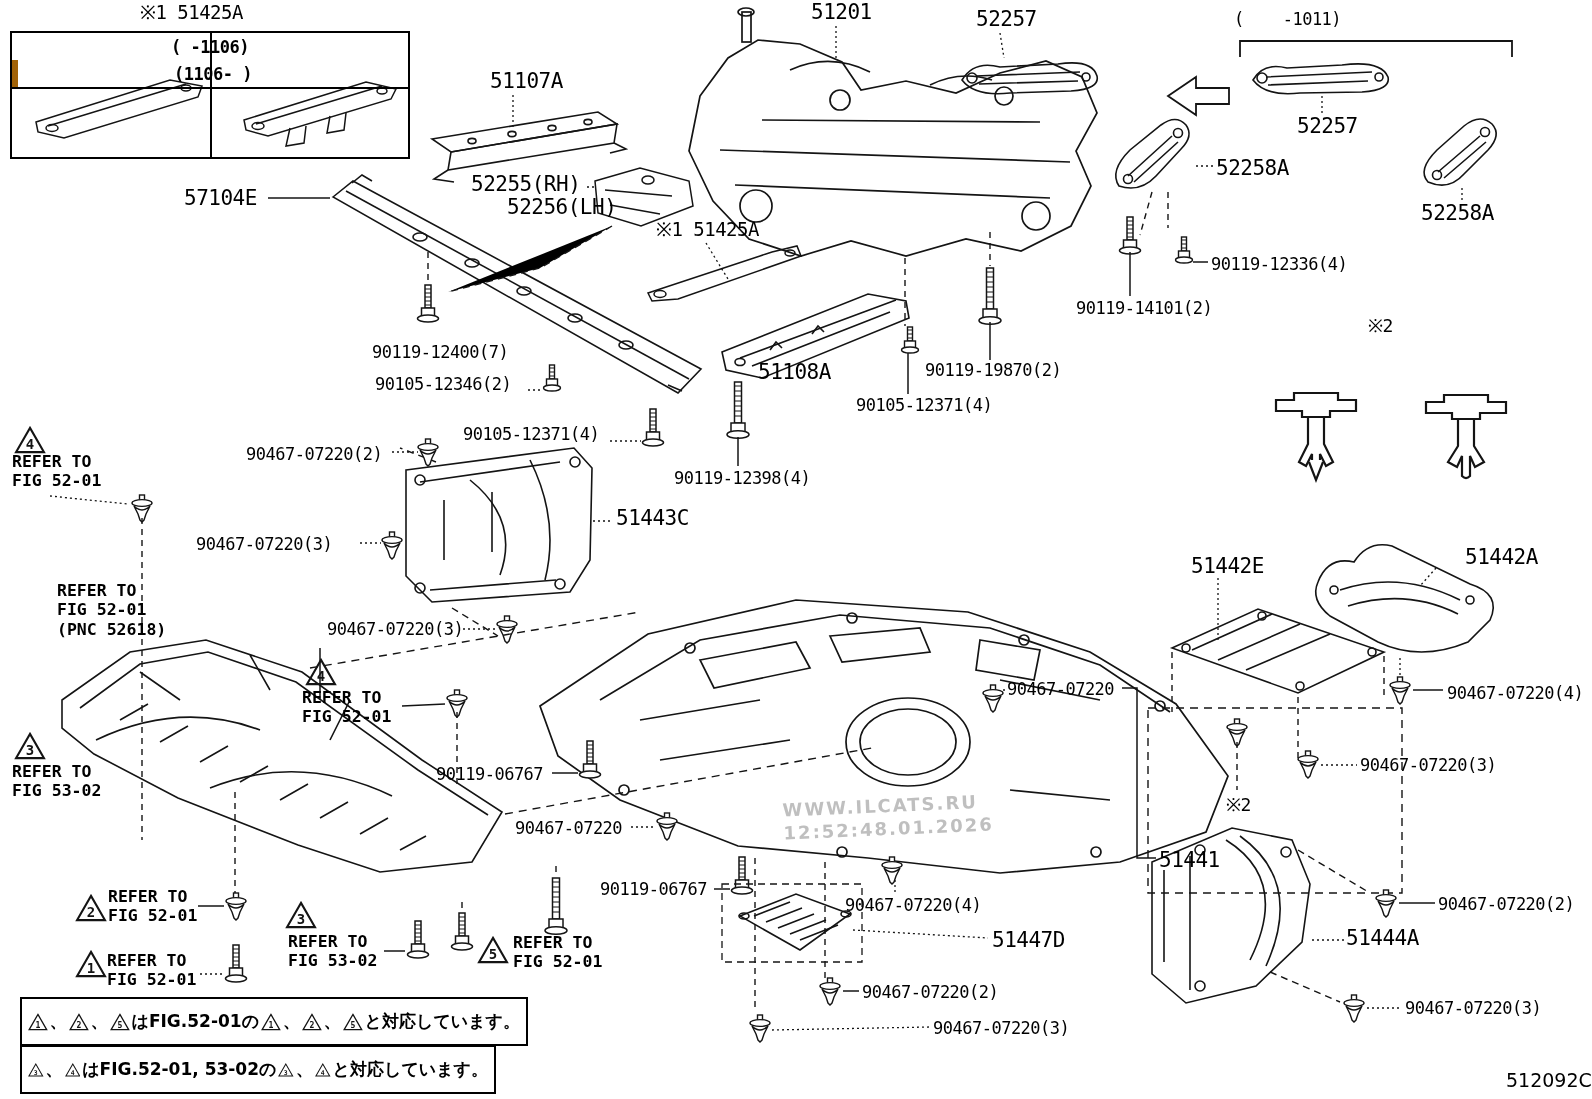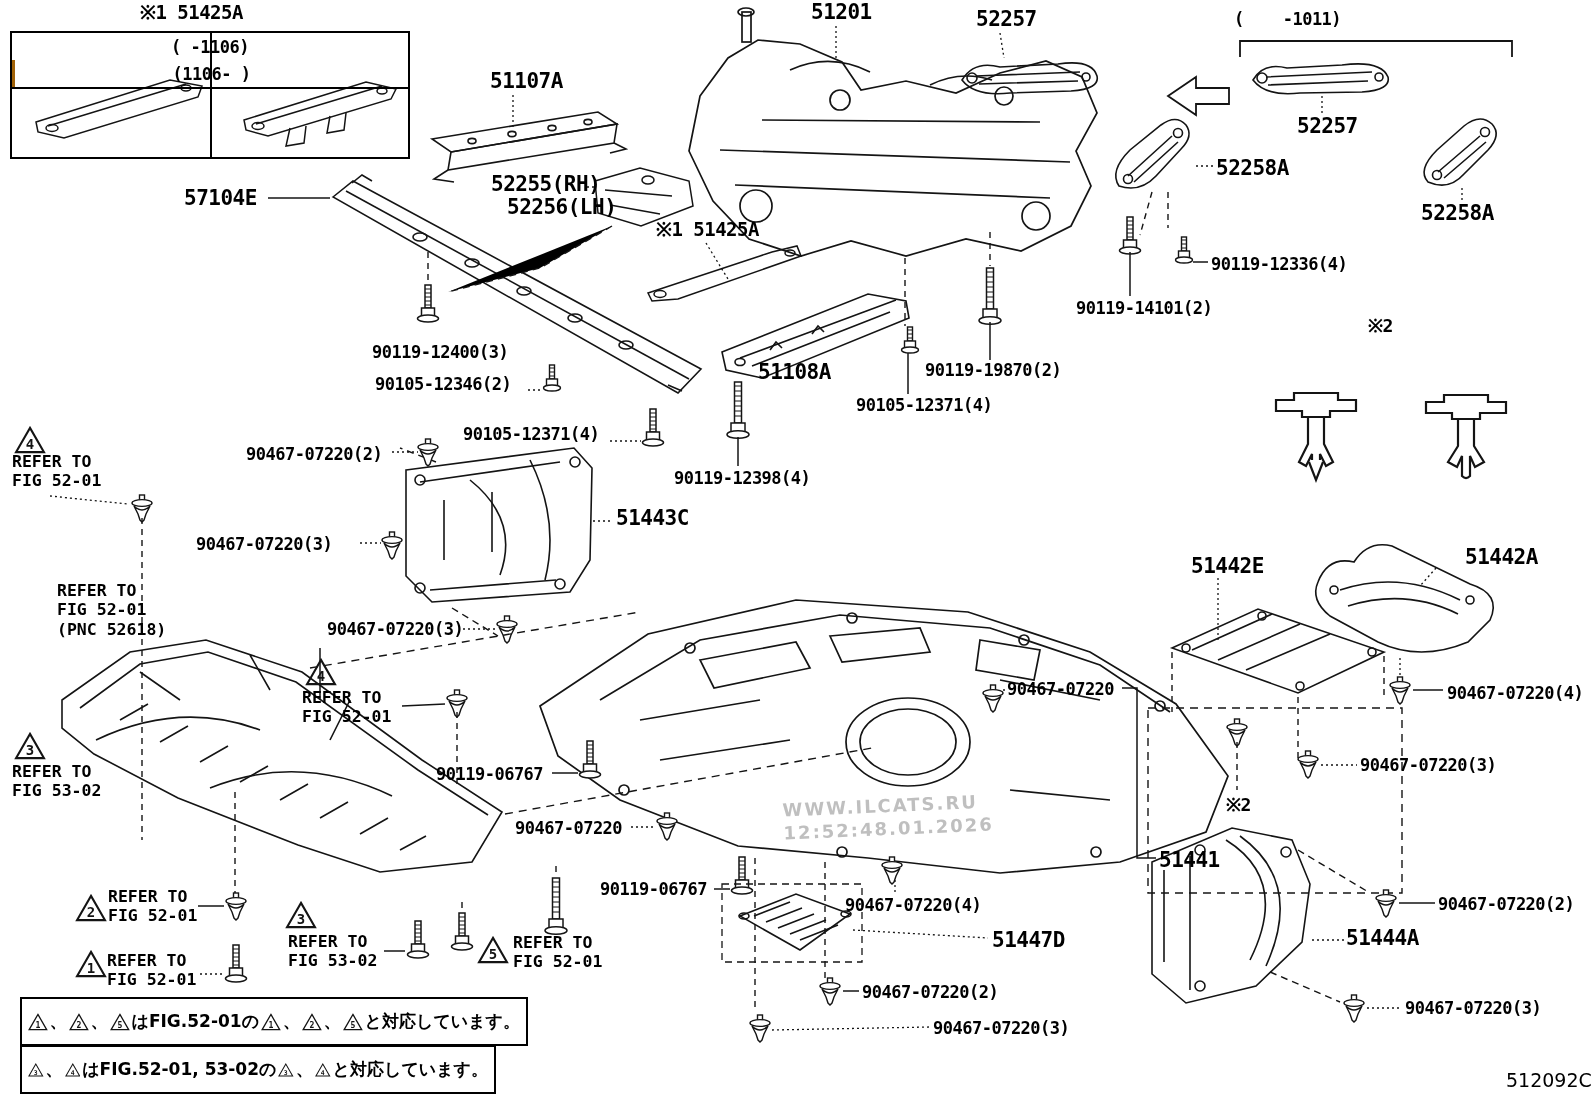--- a/index.html
+++ b/index.html
@@ -1,27 +1,27 @@
 <!DOCTYPE html>
 <html><head>
 <meta charset="utf-8">
 <style>
   html,body{margin:0;padding:0;background:#e8e8e8;}
   .canvas{position:relative;width:1592px;height:1099px;background:#ffffff;overflow:hidden;
           font-family:"DejaVu Sans Mono",monospace;color:#000;}
   svg.art{position:absolute;left:0;top:0;z-index:0;}
-  .lbl{position:absolute;font-weight:700;line-height:1;letter-spacing:-0.5px;white-space:pre;z-index:4;}
+  .lbl{position:absolute;font-weight:400;line-height:1;letter-spacing:-0.5px;white-space:pre;z-index:4;}
   .lbl.sans{font-family:"DejaVu Sans",sans-serif;font-weight:400;letter-spacing:0;}
   .note{position:absolute;font-weight:700;font-size:16.5px;line-height:1.18;white-space:pre;z-index:4;}
   .tri{position:absolute;z-index:4;}
   .ptable{position:absolute;border:2px solid #000;z-index:2;background:transparent;}
   .ptable .head{display:flex;border-bottom:2px solid #000;flex-direction:column;}
   .ptable .head .cell{flex:1;text-align:center;font-weight:700;font-size:17px;
        padding:4px 0 3px 0;letter-spacing:-0.5px;}
-  .ptable .head .cell + .cell{border-left:3px solid #a16207;}
+  .ptable .head .cell + .cell{border-left:6px solid #a16207;}
   .ptable .vdiv{position:absolute;top:0;bottom:0;left:50%;width:2px;background:#000;}
   .fbox{position:absolute;border:2px solid #000;display:flex;align-items:center;
         padding:0 6px;gap:2px;z-index:4;background:#fff;}
   .fbox .jp{font-family:"DejaVu Sans",sans-serif;font-size:17px;font-weight:700;white-space:pre;}
   .fbox svg{display:block;}
   .wm{position:absolute;z-index:3;color:#b5b5b5;font-family:"DejaVu Sans",sans-serif;
       font-size:18px;letter-spacing:2px;line-height:1.25;transform:rotate(-2.5deg);
       z-index:3;white-space:pre;font-weight:700;opacity:.85;}
 </style>
 </head>
@@ -343,25 +343,25 @@
   <div id="labels">
       <div class="lbl" style="left: 140px; top: 3px; font-size: 19px;">※1 51425A</div>
       <div class="lbl" style="left: 490px; top: 71px; font-size: 21px;">51107A</div>
       <div class="lbl" style="left: 811px; top: 2px; font-size: 21px;">51201</div>
       <div class="lbl" style="left: 976px; top: 9px; font-size: 21px;">52257</div>
       <div class="lbl" style="left: 1234px; top: 11px; font-size: 17px;">(    -1011)</div>
       <div class="lbl" style="left: 1297px; top: 116px; font-size: 21px;">52257</div>
       <div class="lbl" style="left: 1216px; top: 158px; font-size: 21px;">52258A</div>
       <div class="lbl" style="left: 1421px; top: 203px; font-size: 21px;">52258A</div>
       <div class="lbl" style="left: 184px; top: 188px; font-size: 21px;">57104E</div>
-      <div class="lbl" style="left: 471px; top: 174px; font-size: 21px; margin-left: 20px;">52255(RH)</div>
+      <div class="lbl" style="left: 471px; top: 174px; font-size: 21px;">52255(RH)</div>
       <div class="lbl" style="left: 471px; top: 197px; font-size: 21px; margin-left: 36px;">52256(LH)</div>
       <div class="lbl" style="left: 656px; top: 220px; font-size: 19px;">※1 51425A</div>
       <div class="lbl" style="left: 758px; top: 362px; font-size: 21px;">51108A</div>
-      <div class="lbl" style="left: 372px; top: 344px; font-size: 17px;">90119-12400(3)</div>
+      <div class="lbl" style="left: 372px; top: 344px; font-size: 17px;">90119-12400(7)</div>
       <div class="lbl" style="left: 375px; top: 376px; font-size: 17px;">90105-12346(2)</div>
       <div class="lbl" style="left: 463px; top: 426px; font-size: 17px;">90105-12371(4)</div>
       <div class="lbl" style="left: 674px; top: 470px; font-size: 17px;">90119-12398(4)</div>
       <div class="lbl" style="left: 856px; top: 397px; font-size: 17px;">90105-12371(4)</div>
       <div class="lbl" style="left: 925px; top: 362px; font-size: 17px;">90119-19870(2)</div>
       <div class="lbl" style="left: 1076px; top: 300px; font-size: 17px;">90119-14101(2)</div>
       <div class="lbl" style="left: 1211px; top: 256px; font-size: 17px;">90119-12336(4)</div>
       <div class="lbl" style="left: 1368px; top: 317px; font-size: 18px;">※2</div>
       <div class="lbl" style="left: 246px; top: 446px; font-size: 17px;">90467-07220(2)</div>
       <div class="lbl" style="left: 196px; top: 536px; font-size: 17px;">90467-07220(3)</div>

